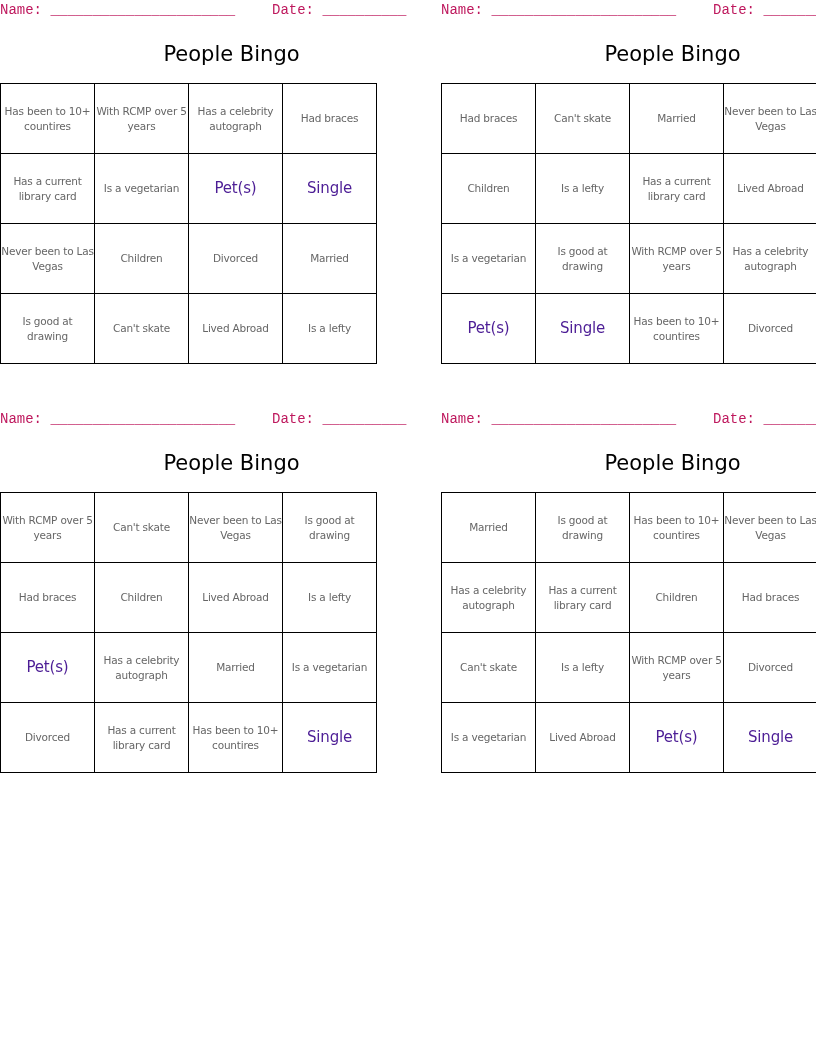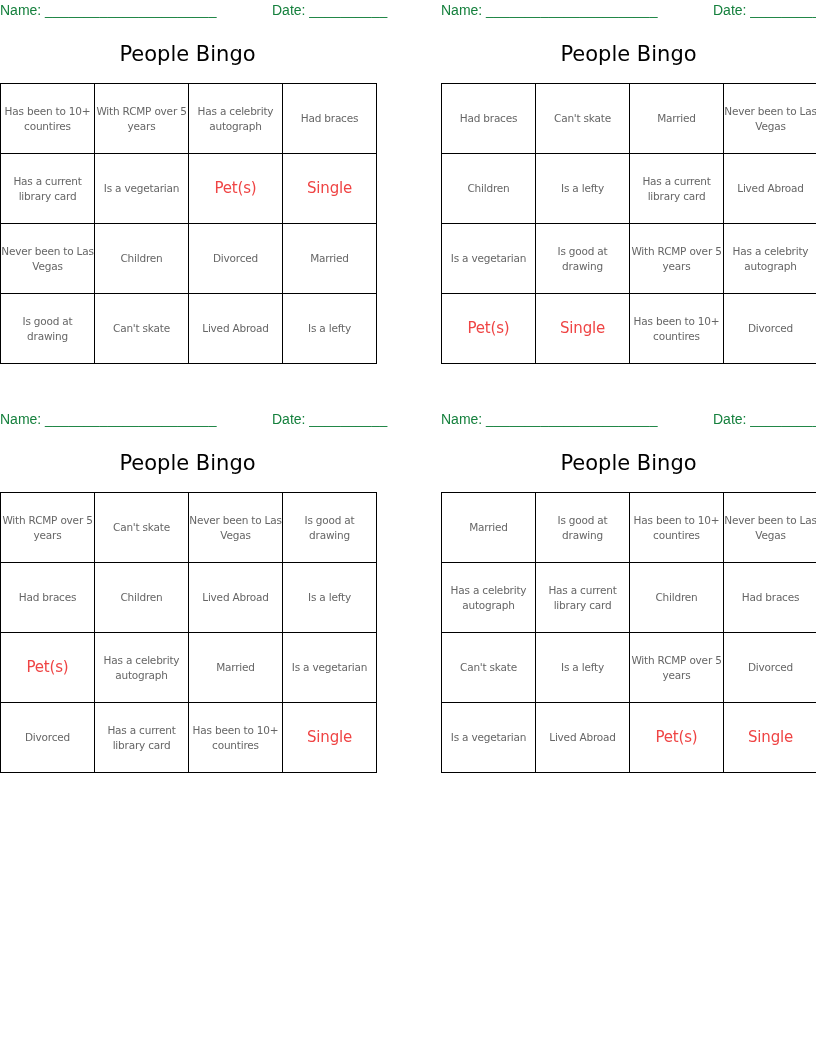--- a/index.html
+++ b/index.html
@@ -1,30 +1,30 @@
 <!DOCTYPE html>
 <html><head>
 <meta charset="utf-8">
 <style>
   html, body { margin: 0; padding: 0; background: #ffffff; }
   body { width: 816px; height: 1056px; position: relative; overflow: hidden; }
   .card { position: absolute; width: 375px; height: 300px; }
   .hdr { position: absolute; top: 0; left: 0; width: 375px; height: 22px;
-         font-family: Liberation Sans, sans-serif; font-size: 14px; color: #15803d; }
+         font-family: Liberation Mono, monospace; font-size: 14px; color: #be185d; }
   .hdr .name { position: absolute; left: 0; top: 2px; white-space: nowrap; }
   .hdr .date { position: absolute; left: 272px; top: 2px; white-space: nowrap; }
   .title { position: absolute; top: 42px; left: 0; width: 375px; text-align: center;
-           font-family: "DejaVu Sans", sans-serif; font-size: 21px; color: #000000; }
+           font-family: "DejaVu Sans", sans-serif; font-size: 21px; color: #000000; padding-left: 44px; }
   .grid { position: absolute; top: 83px; left: 0; width: 375px; height: 280px;
           border-collapse: collapse; table-layout: fixed; }
   .grid td { border: 1px solid #000000; width: 93px; height: 69px; padding: 0;
              text-align: center; vertical-align: middle;
              font-family: "DejaVu Sans", sans-serif; font-size: 10.5px; line-height: 15px;
              color: #666666; letter-spacing: -0.2px; }
-  .grid td.big { font-size: 15px; color: #ef4444; }
+  .grid td.big { font-size: 15px; color: #4c1d95; }
 </style>
 </head>
 <body>
 
 <div id="root">
     <div class="card" style="left: 0px; top: 0px;">
       <div class="hdr">
         <span class="name">Name: ______________________</span>
         <span class="date">Date: __________</span>
       </div>

